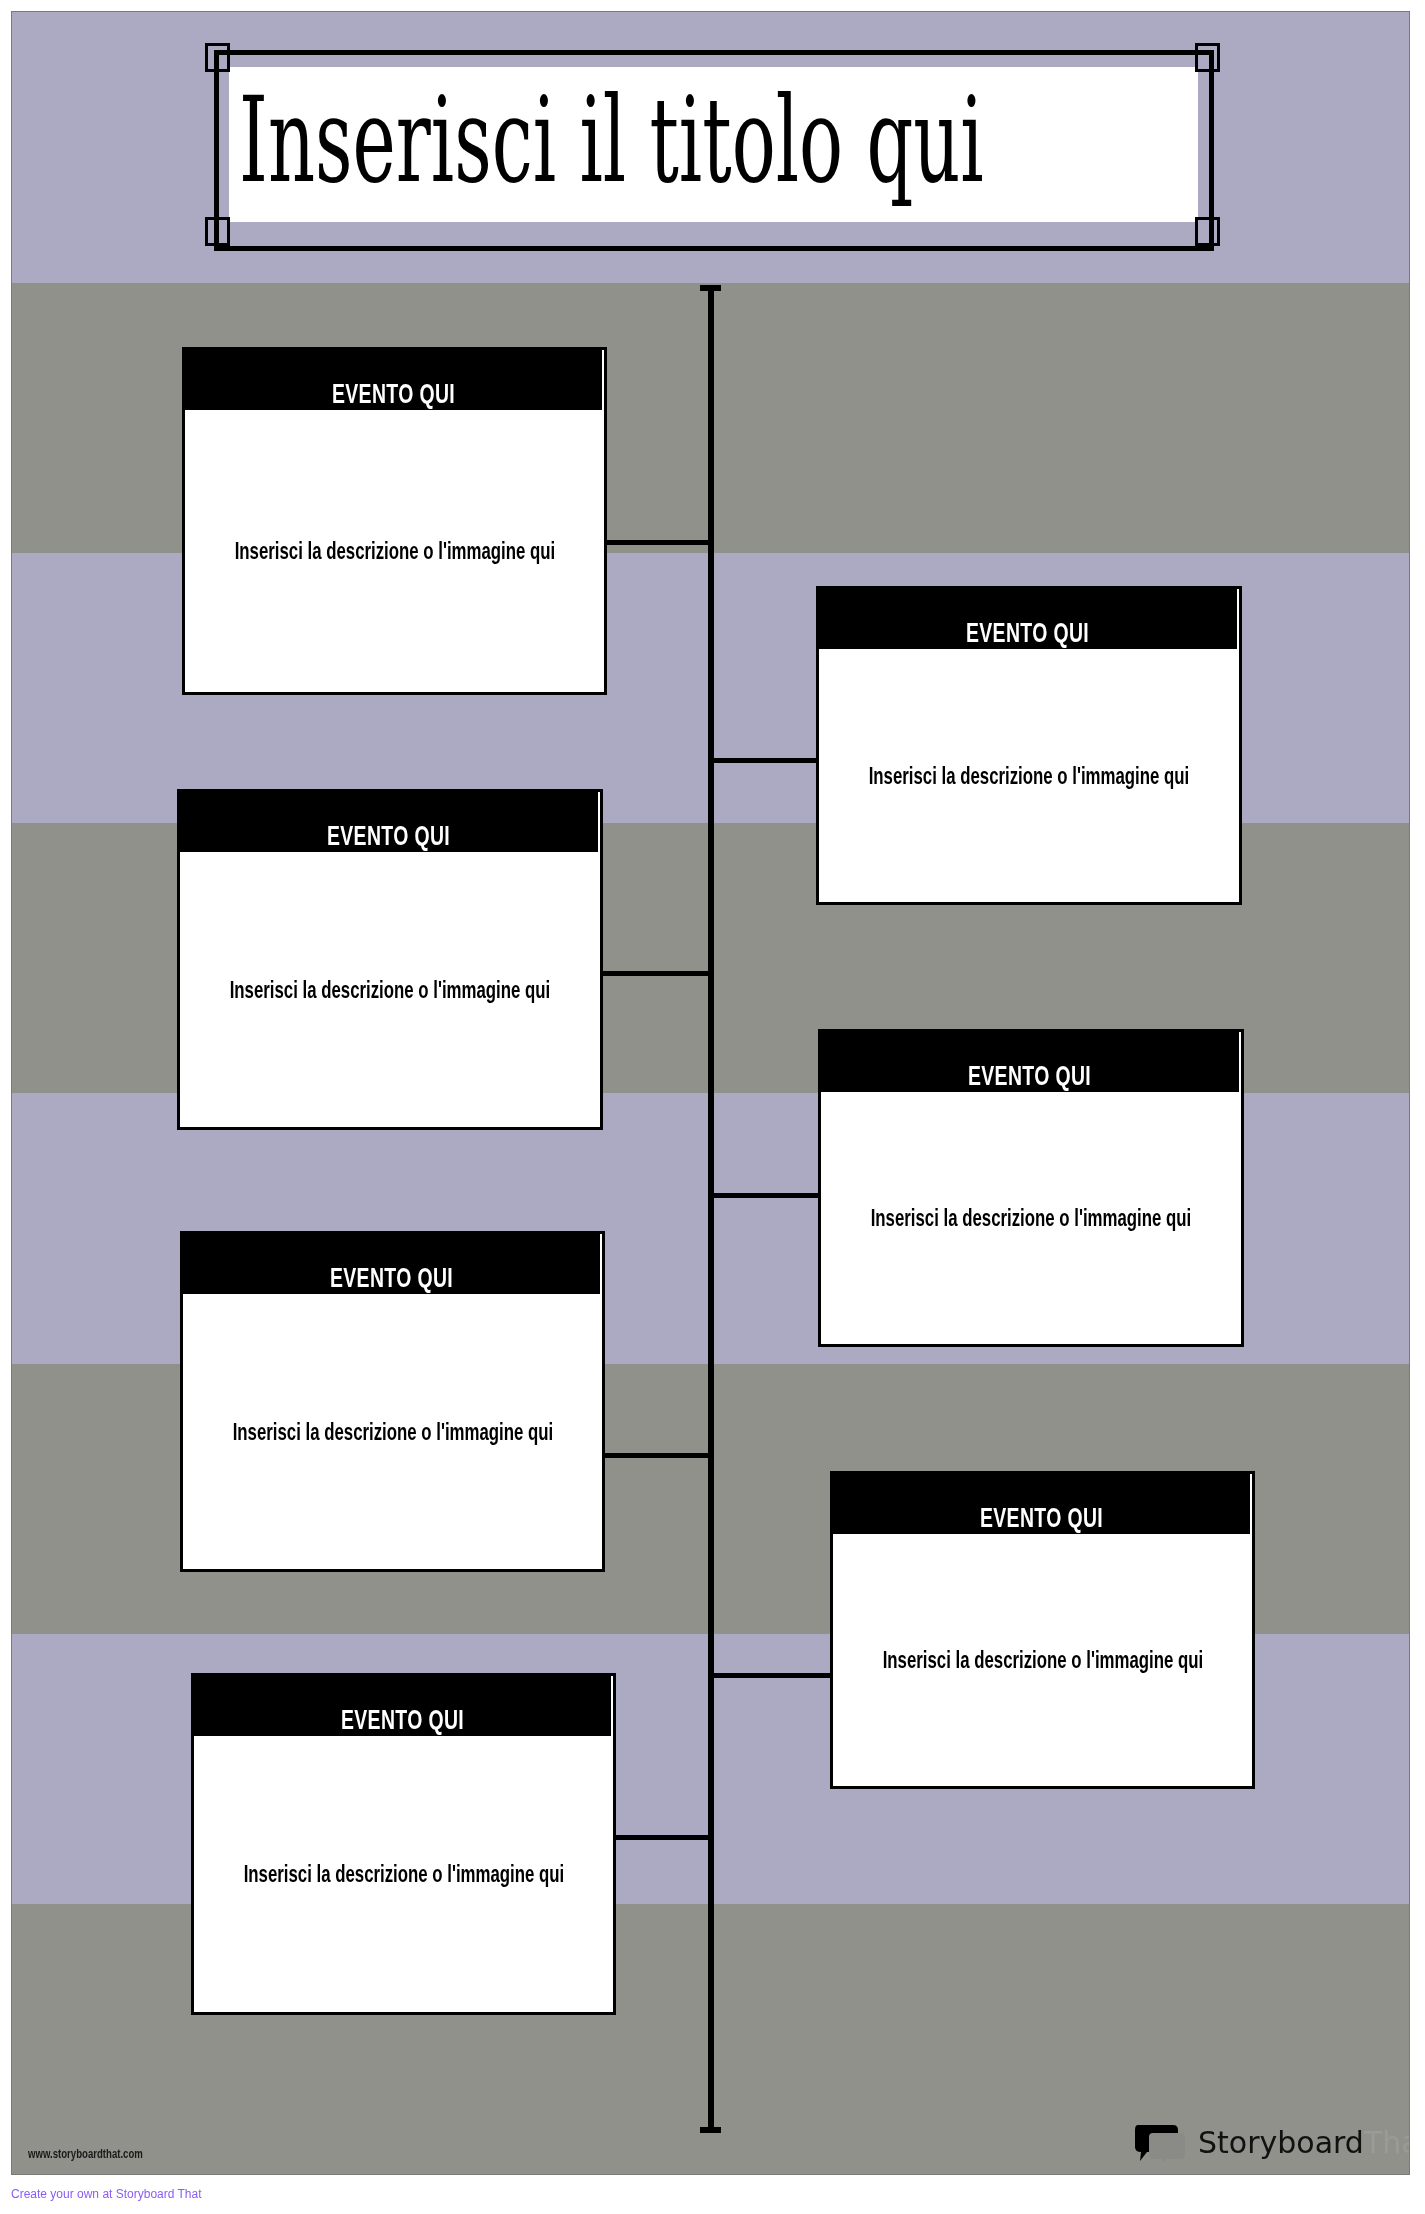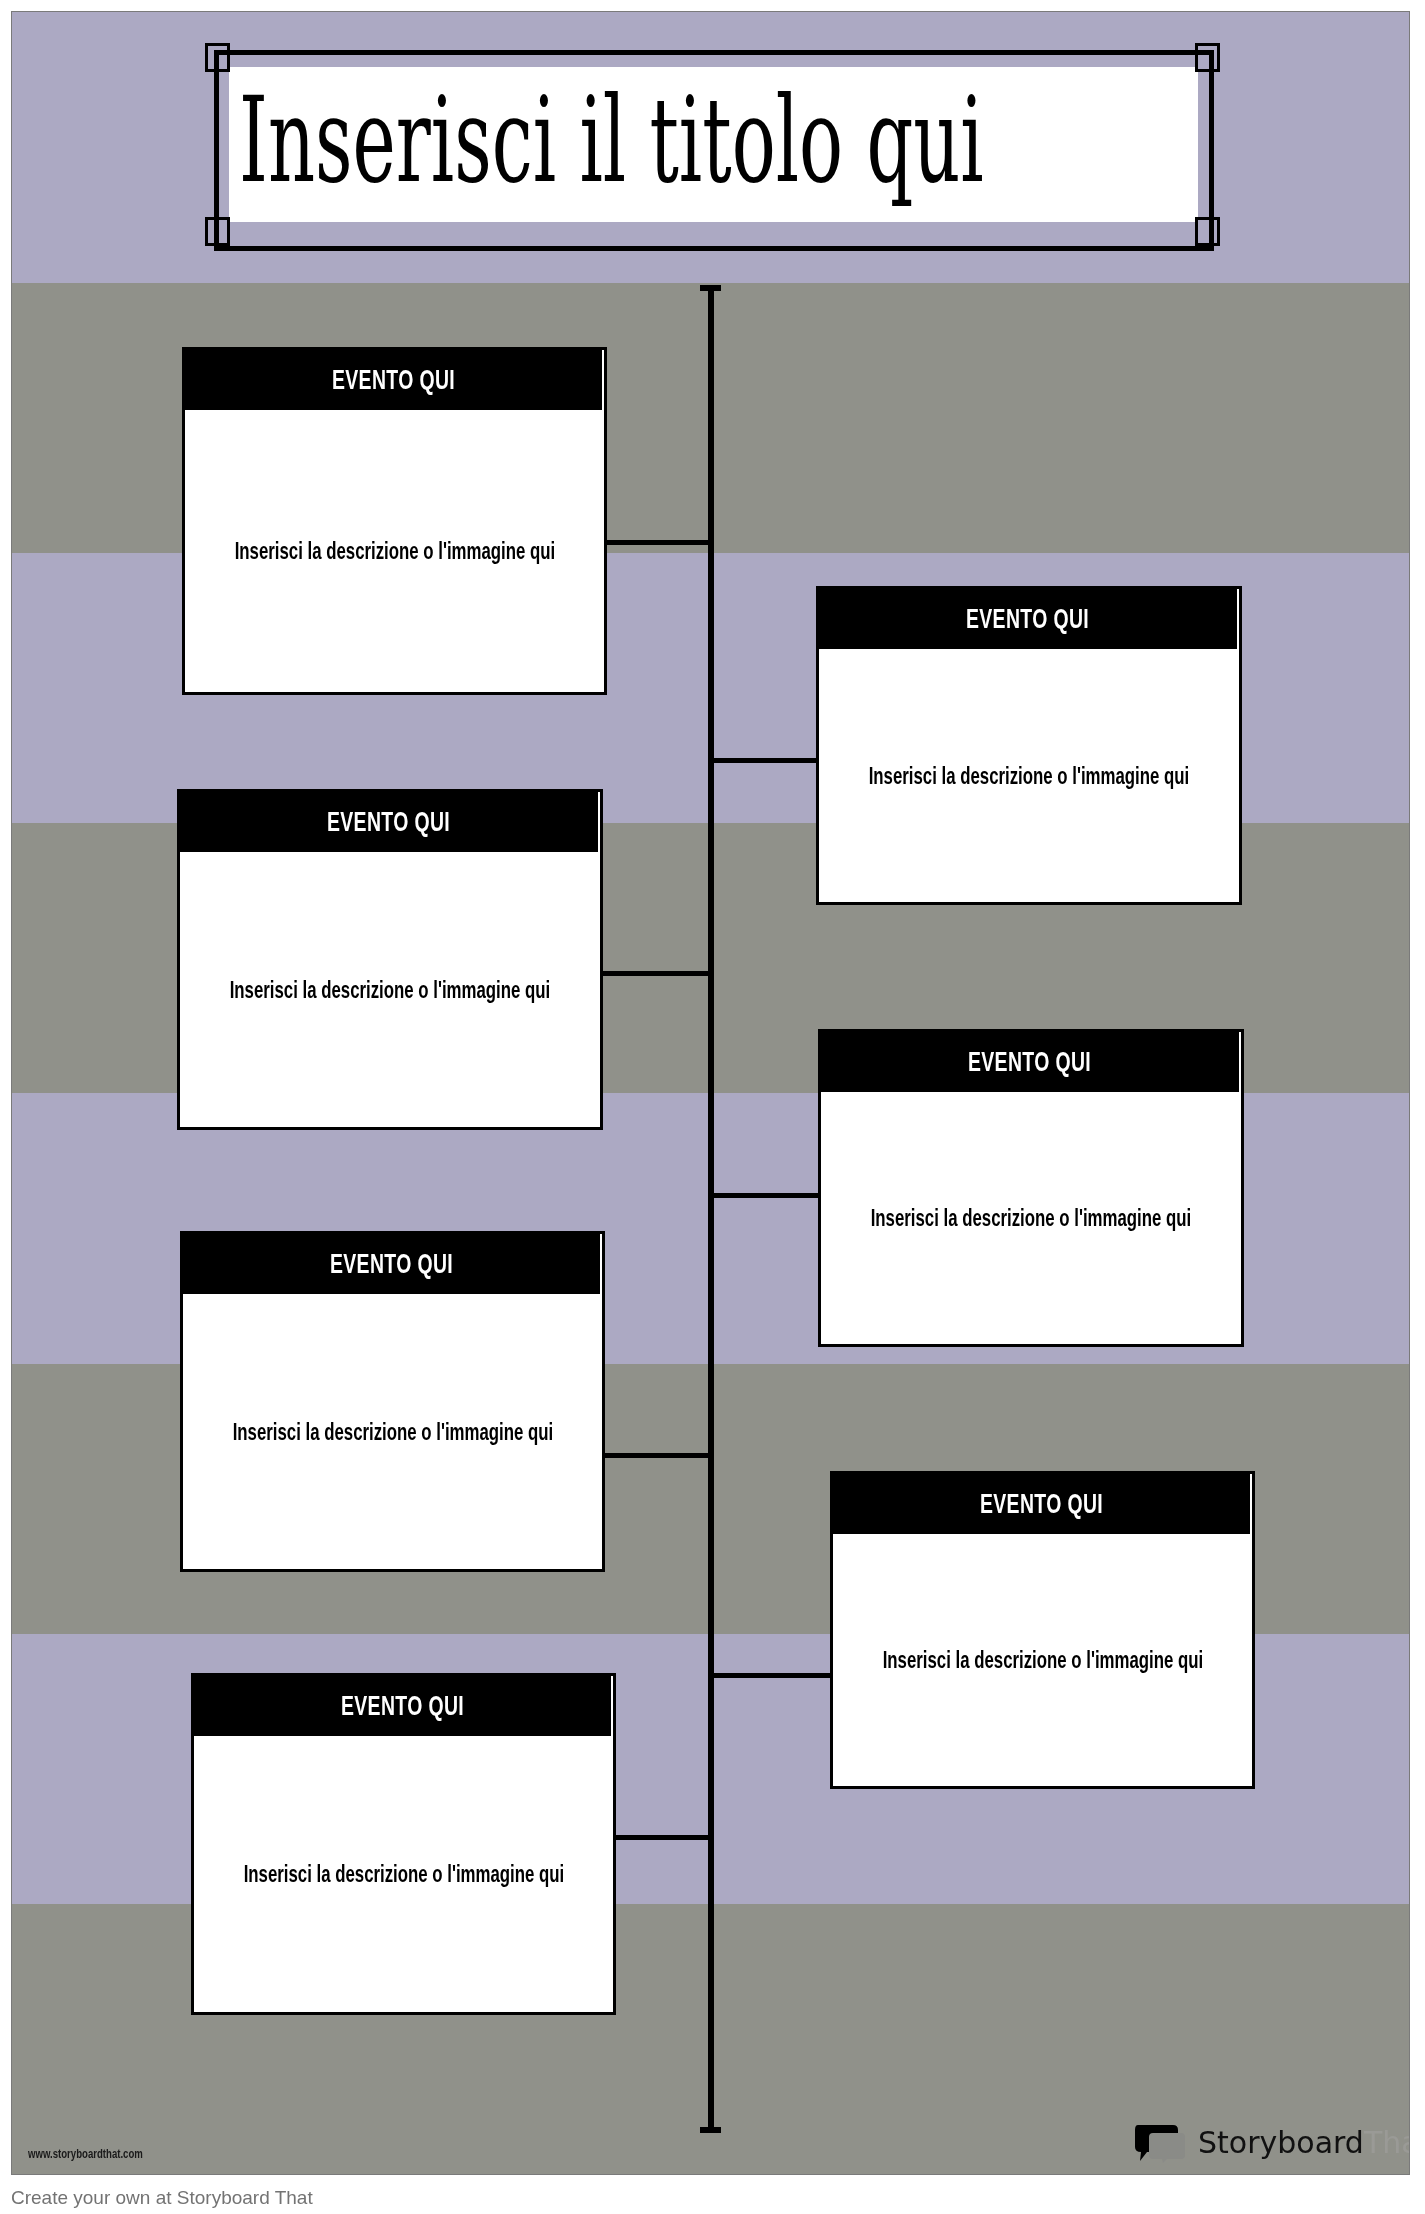--- a/index.html
+++ b/index.html
@@ -7,29 +7,29 @@
   .poster { position:absolute; left:11px; top:11px; width:1399px; height:2164px; border:1px solid #7a7a7a; box-sizing:border-box; overflow:hidden; }
   .band { position:absolute; left:0; width:100%; }
   .title-white { position:absolute; background:#ffffff; }
   .title-frame { position:absolute; border:5px solid #000; box-sizing:border-box; }
   .corner { position:absolute; width:25px; height:29px; border:3px solid #000; box-sizing:border-box; }
   .title-text { position:absolute; white-space:nowrap; font-family:"DejaVu Serif", "Liberation Serif", serif; font-size:118px; line-height:1; color:#000; transform-origin:left top; }
   .stem { position:absolute; background:#000; }
   .cap { position:absolute; background:#000; }
   .connector { position:absolute; background:#000; height:5px; }
   .card { position:absolute; border:3px solid #000; background:#fff; box-sizing:border-box; }
-  .card-head { position:absolute; left:0; top:0; right:2px; height:60px; background:#000; display:flex; align-items:center; justify-content:center; }
+  .card-head { position:absolute; left:0; top:0; right:2px; height:60px; background:#000; display:flex; align-items:flex-end; justify-content:center; }
   .card-head span { color:#fff; font-family:"Liberation Sans", sans-serif; font-weight:bold; font-size:27px; display:inline-block; transform:scaleX(0.72); white-space:nowrap; letter-spacing:0.5px; }
   .card-body { position:absolute; left:0; right:0; top:60px; bottom:0; display:flex; align-items:center; justify-content:center;border-radius:17px; }
   .card-body span { color:#000; font-family:"Liberation Sans", sans-serif; font-weight:bold; font-size:24px; display:inline-block; transform:scaleX(0.7); white-space:nowrap; }
   .watermark { position:absolute; left:16px; top:2135px; font-size:12px; font-weight:bold; color:#1a1a1a; transform:scaleX(0.8); transform-origin:left center; white-space:nowrap; }
   .logo { position:absolute; left:1121px; top:2111px; width:290px; height:40px; }
   .logo-text { position:absolute; left:65px; top:0; font-size:30px; line-height:40px; color:#111; white-space:nowrap; font-family:"DejaVu Sans", sans-serif; }
   .logo-text .that { color:#9a9a96; }
-  .footer { position:absolute; left:11px; top:2187px; font-size:19px; color:#737373; font-family:"Liberation Sans", sans-serif; white-space:nowrap; }
+  .footer { position:absolute; left:11px; top:2187px; font-size:12px; color:#8b5cf6; font-family:"Liberation Sans", sans-serif; white-space:nowrap; }
 </style>
 </head>
 <body>
 
 <div class="poster">
 
   <div class="band" style="top:0;height:271px;background:#ACA9C3;"></div>
   <div class="band" style="top:271px;height:270px;background:#90918A;"></div>
   <div class="band" style="top:541px;height:270px;background:#ACA9C3;"></div>
   <div class="band" style="top:811px;height:270px;background:#90918A;"></div>

